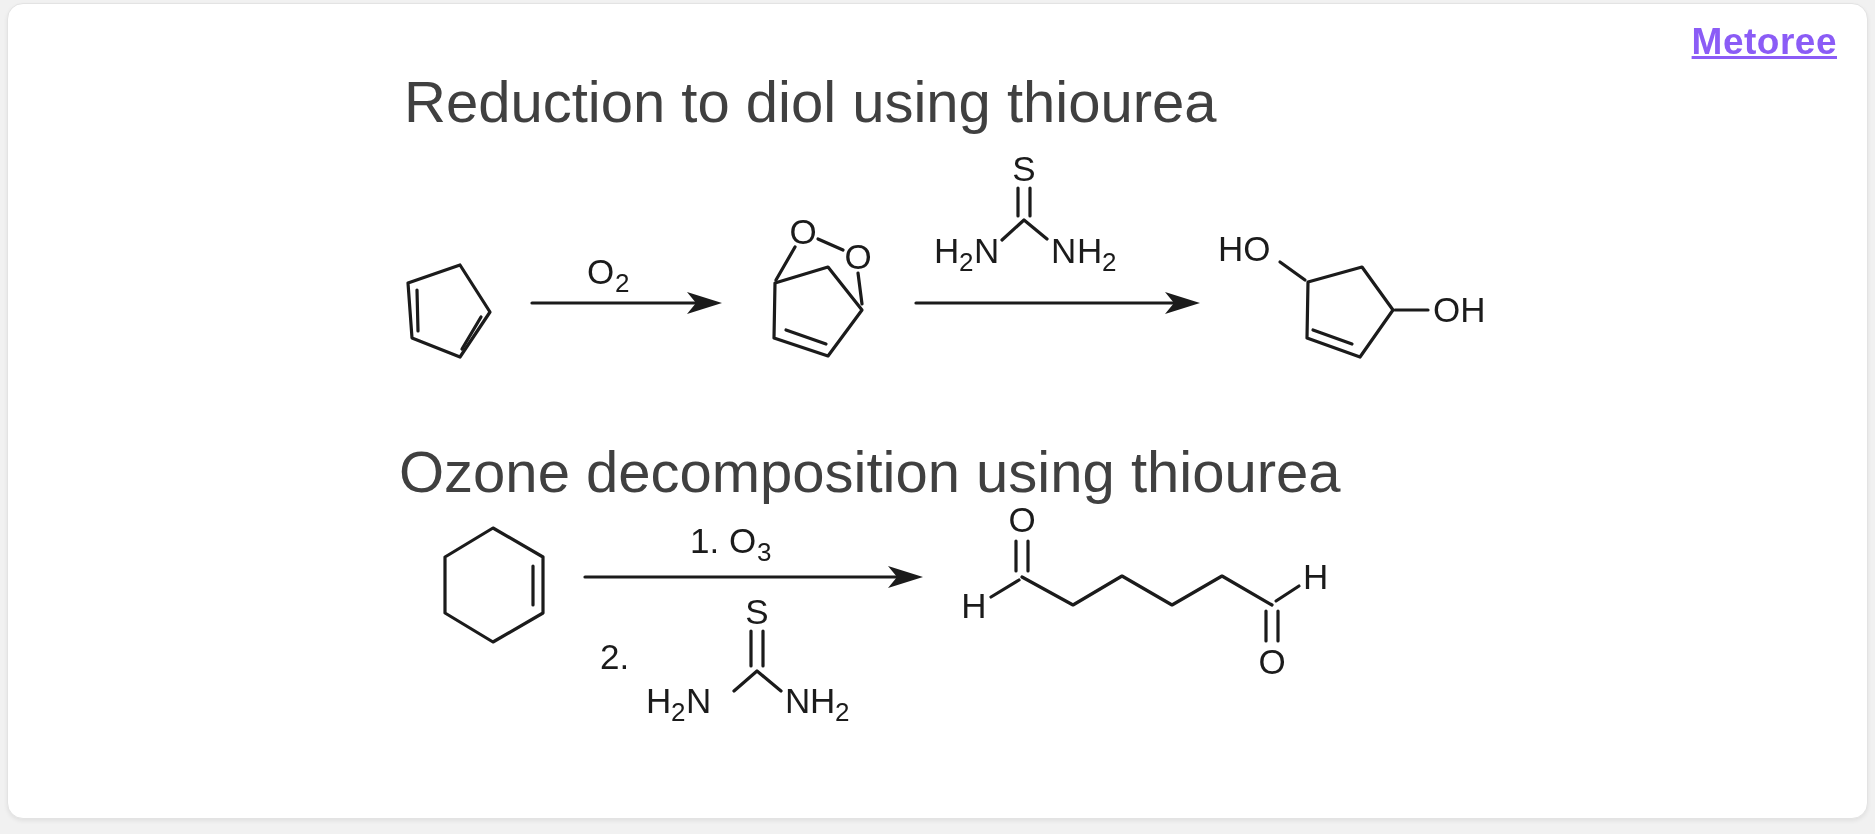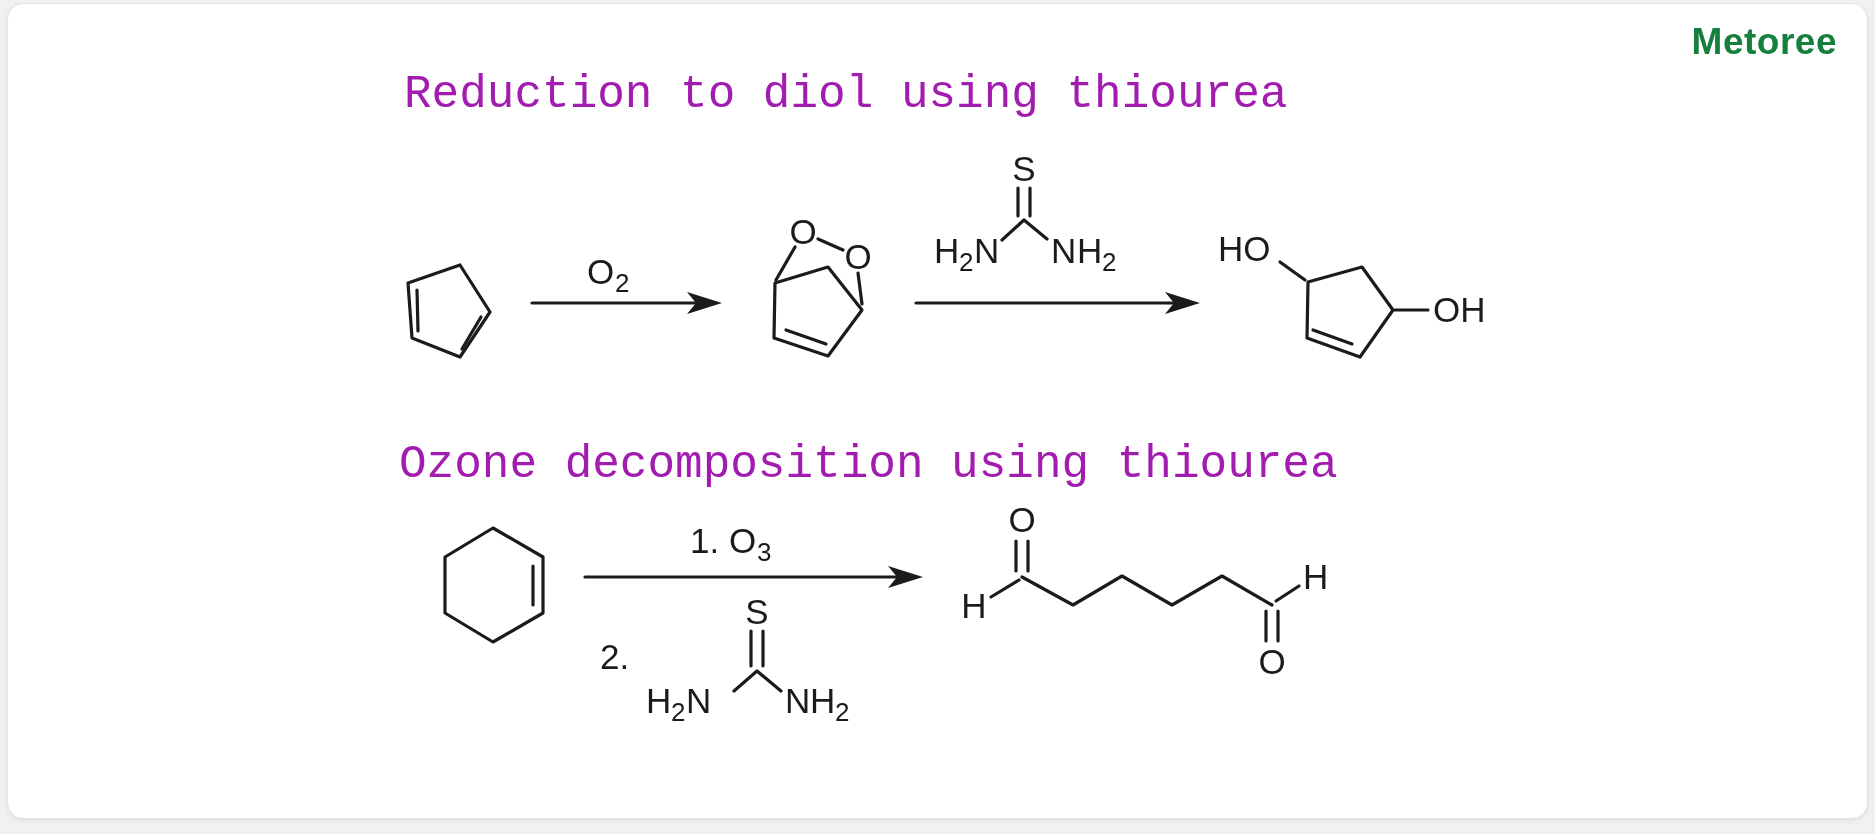--- a/index.html
+++ b/index.html
@@ -8,27 +8,27 @@
     background:#f1f1f1;
     font-family:"Liberation Sans","DejaVu Sans",sans-serif;
   }
   .card{
     position:absolute;left:7px;top:3px;right:7px;bottom:15px;
     background:#ffffff;border:1px solid #e3e3e3;border-radius:16px;
     box-shadow:0 2px 4px rgba(0,0,0,0.07);
   }
   .watermark{
     position:absolute;top:21px;right:38px;
-    font-size:37px;font-weight:700;letter-spacing:.5px;color:#15803d;
-    white-space:nowrap;user-select:none;
+    font-size:37px;font-weight:700;letter-spacing:.5px;color:#8b5cf6;
+    white-space:nowrap;user-select:none;text-decoration:underline;
   }
   .title{
     position:absolute;
-    font-family:Liberation Mono, monospace;
-    font-size:46px;color:#a21caf;white-space:nowrap;line-height:1.1;
+    font-family:Liberation Sans, sans-serif;
+    font-size:58px;color:#404040;white-space:nowrap;line-height:1.1;
   }
   #title1{left:404px;top:70px}
   #title2{left:399px;top:440px}
   svg.diagram{position:absolute;left:0;top:0}
   .bond{fill:none;stroke:#1b1b1b;stroke-width:3.2;stroke-linecap:round;stroke-linejoin:round}
   .head{fill:#1b1b1b;stroke:none}
   text{fill:#1b1b1b;font-family:"Liberation Sans","DejaVu Sans",sans-serif;font-size:35px}
   text.sub{font-size:26px}
   .mid{text-anchor:middle}
 </style>

